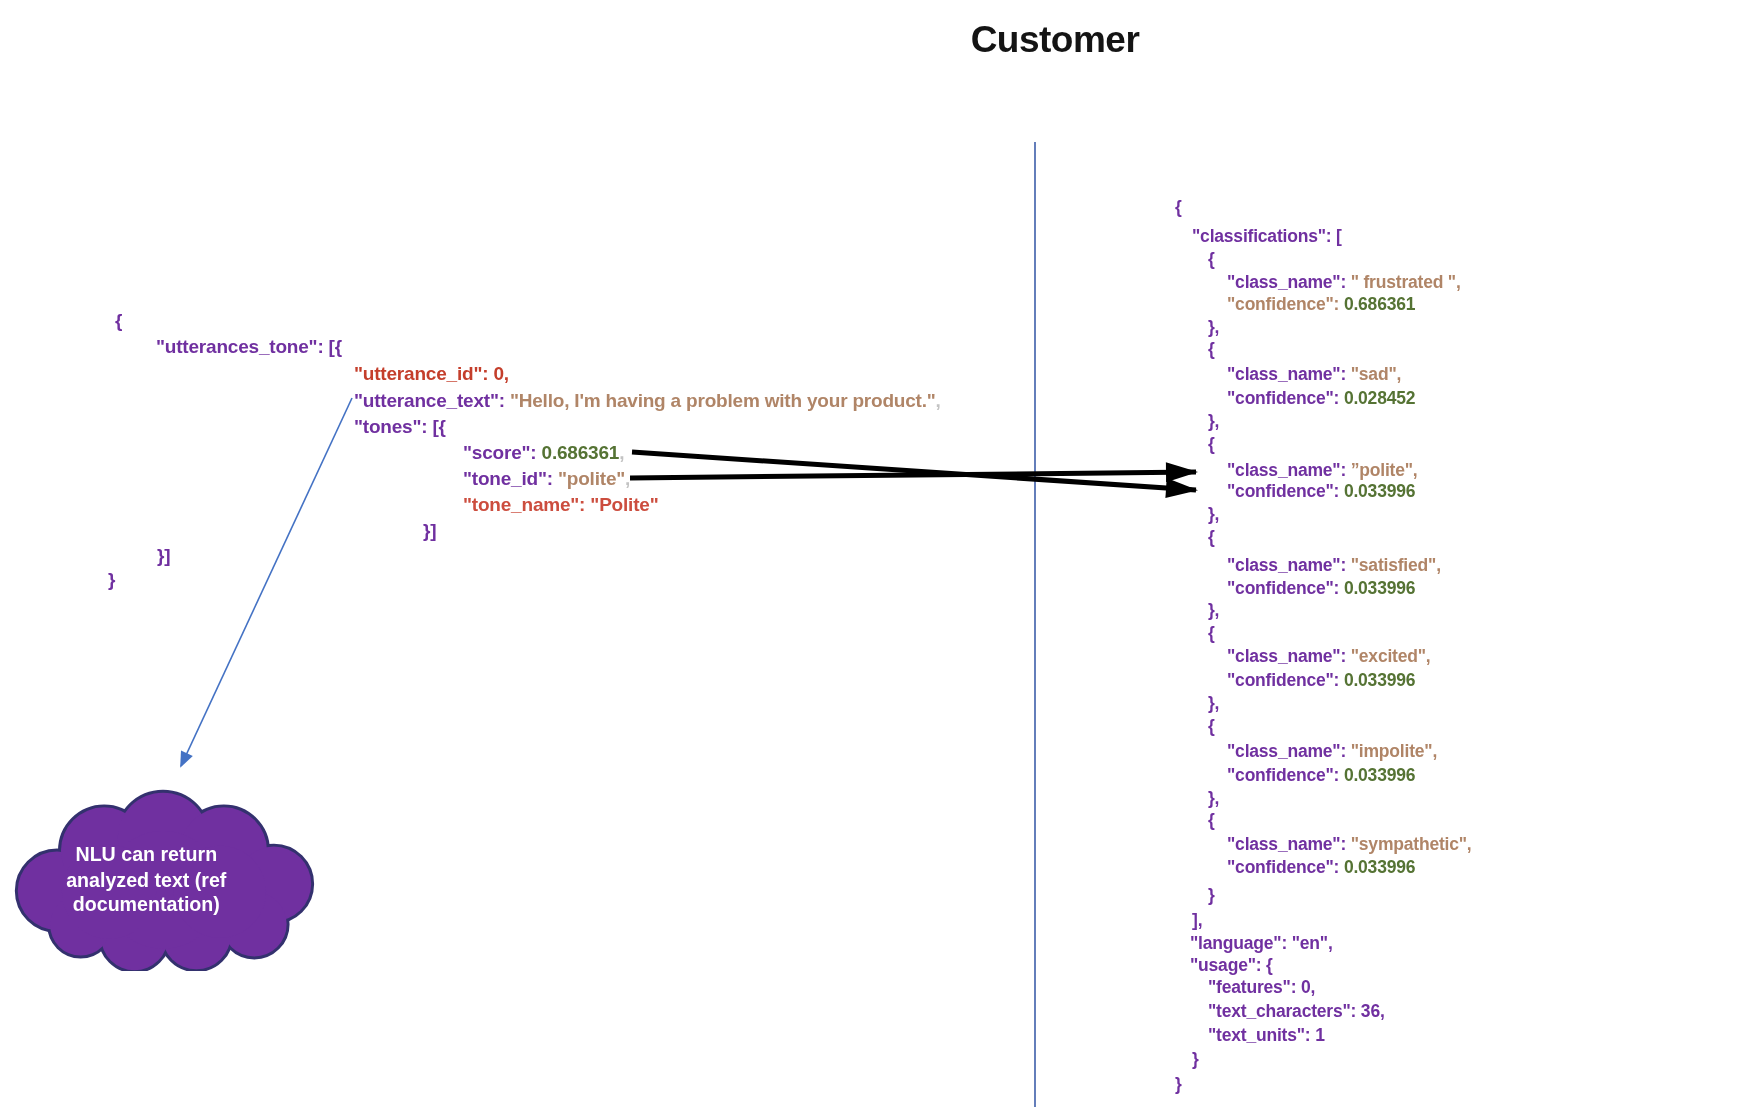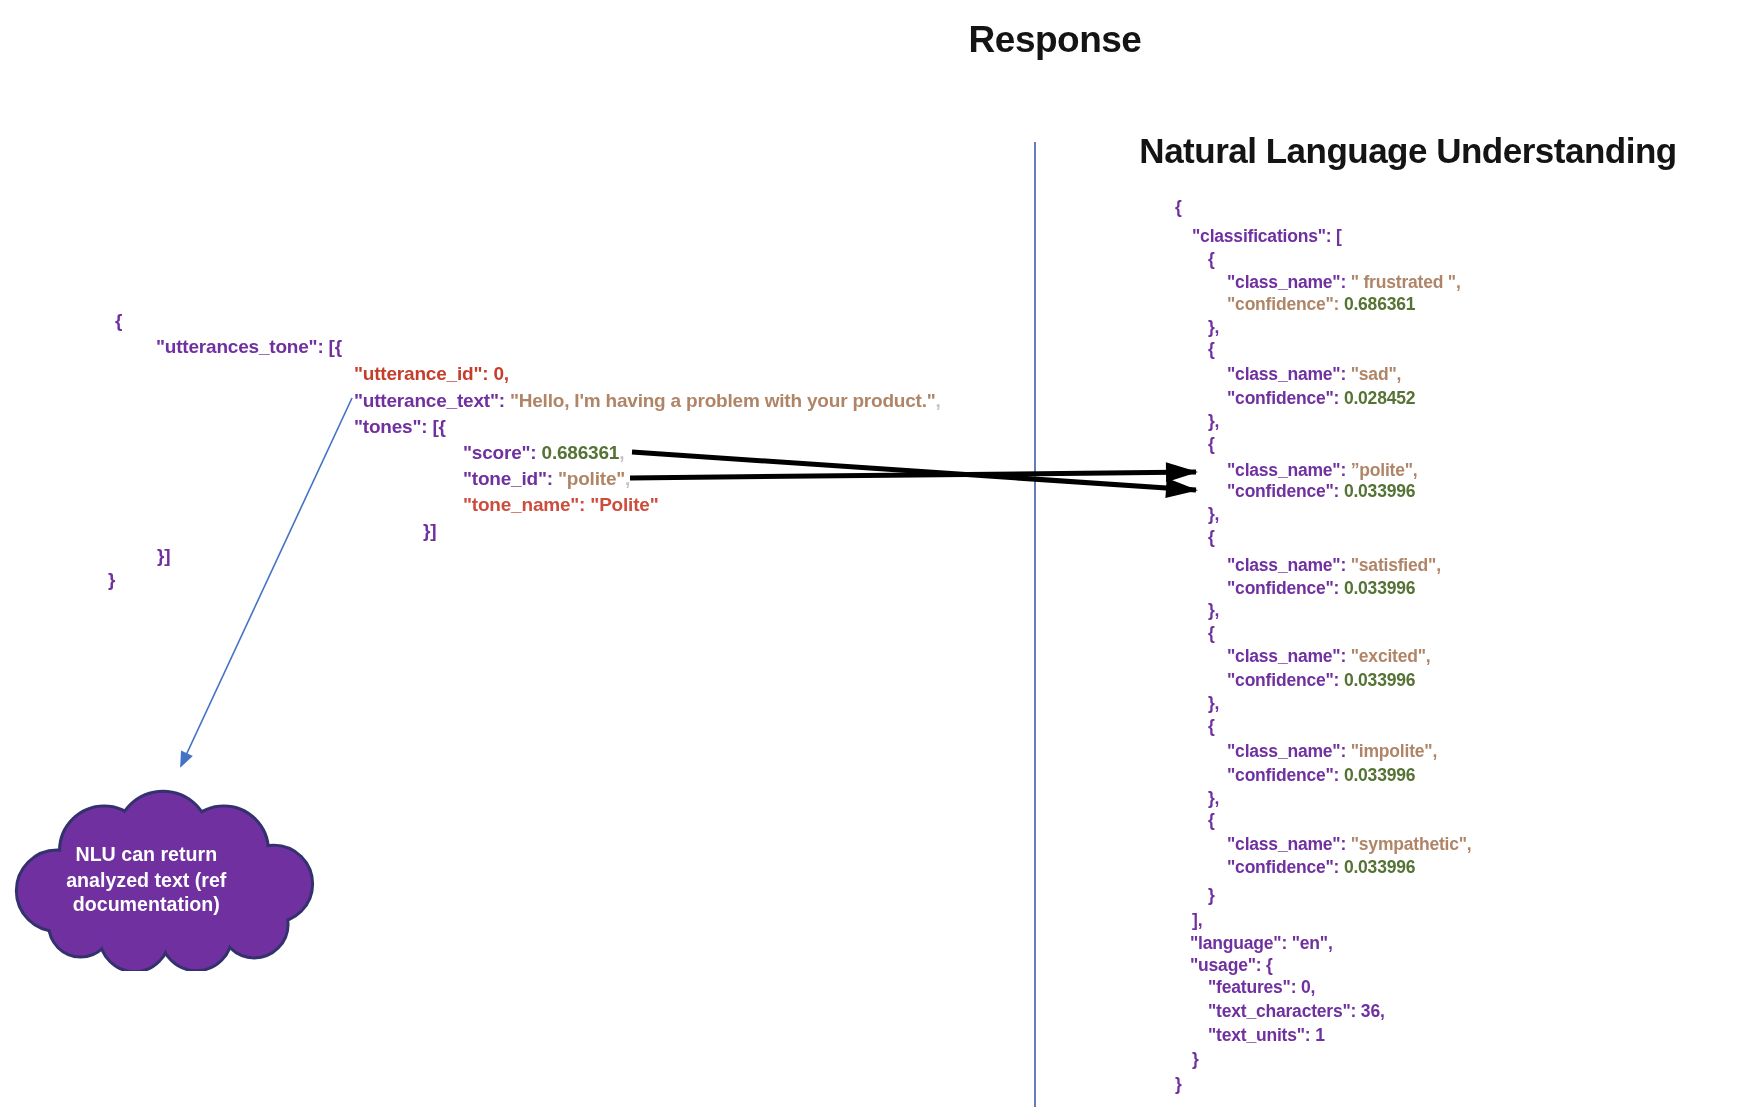--- a/index.html
+++ b/index.html
@@ -31,22 +31,21 @@
   .cloud-text{
     fill:#ffffff;font-family:"Liberation Sans","DejaVu Sans",sans-serif;
     font-size:20px;font-weight:700;text-anchor:middle;
   }
 </style>
 </head>
 <body>
 
 <div id="canvas">
 
-  <div id="page-title" class="heading">Response</div>
-  <div id="right-heading" class="heading">Natural Language Understanding</div>
+  <div id="page-title" class="heading">Customer</div>
 
   <div id="left-code" class="code-layer">
       <div class="code-line" style="left: 115px; top: 320px;"><span style="color: var(--c-purple);">{</span></div>
       <div class="code-line" style="left: 156px; top: 346px;"><span style="color: var(--c-purple);">"utterances_tone": [{</span></div>
       <div class="code-line" style="left: 354px; top: 373px;"><span style="color: var(--c-red);">"utterance_id": 0,</span></div>
       <div class="code-line" style="left: 354px; top: 400px;"><span style="color: var(--c-purple);">"utterance_text": </span><span style="color: var(--c-tan);">"Hello, I'm having a problem with your product."</span><span style="color: var(--c-gray);">,</span></div>
       <div class="code-line" style="left: 354px; top: 426px;"><span style="color: var(--c-purple);">"tones": [{</span></div>
       <div class="code-line" style="left: 463px; top: 452px;"><span style="color: var(--c-purple);">"score": </span><span style="color: var(--c-green);">0.686361</span><span style="color: var(--c-gray);">,</span></div>
       <div class="code-line" style="left: 463px; top: 478px;"><span style="color: var(--c-purple);">"tone_id": </span><span style="color: var(--c-tan);">"polite"</span><span style="color: var(--c-gray);">,</span></div>
       <div class="code-line" style="left: 463px; top: 504px;"><span style="color: var(--c-red2);">"tone_name": "Polite"</span></div>

